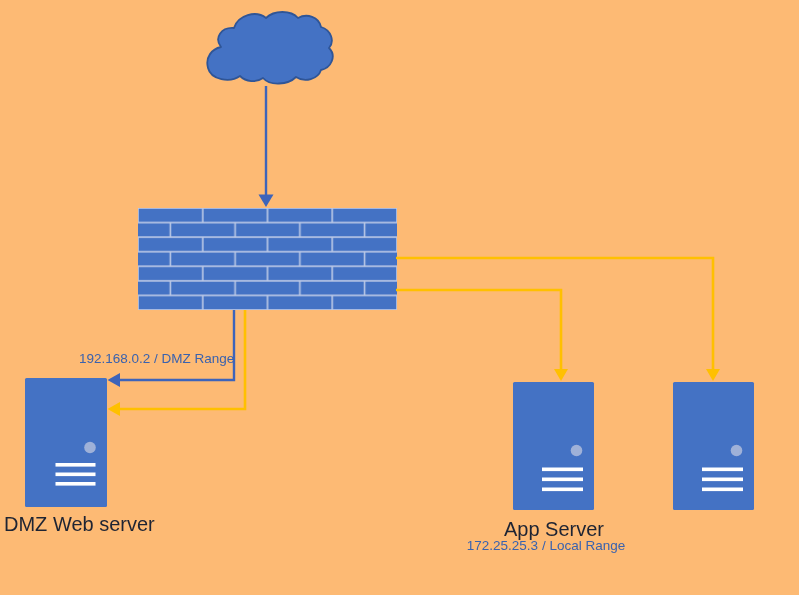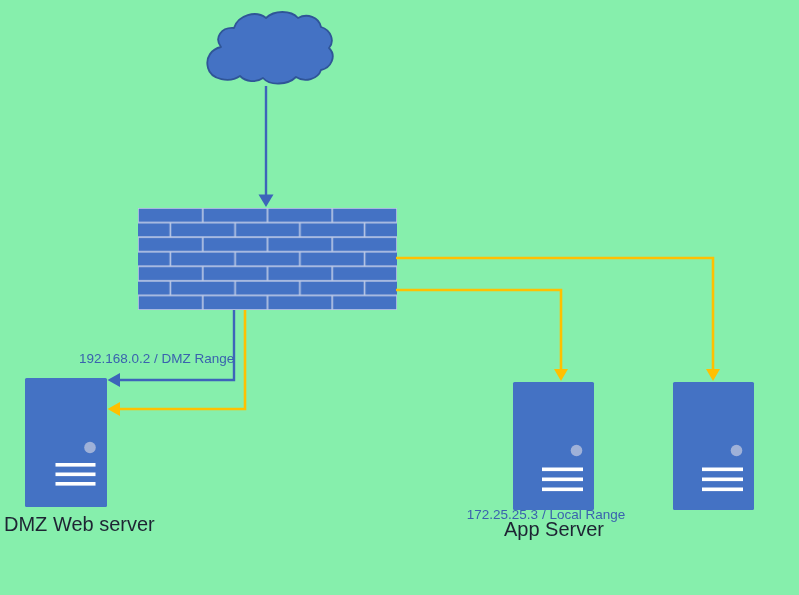--- a/index.html
+++ b/index.html
@@ -1,20 +1,20 @@
 <!DOCTYPE html>
 <html><head>
 <meta charset="utf-8">
 <style>
   html, body { margin: 0; padding: 0; background: #ffffff; }
   #canvas {
     position: relative;
     width: 799px;
     height: 595px;
-    background: #86efac;
+    background: #fdba74;
     overflow: hidden;
     font-family: "Liberation Sans", sans-serif;
   }
   #diagram-svg { position: absolute; left: 0; top: 0; }
   .lbl {
     position: absolute;
     white-space: nowrap;
     line-height: 1.15;
   }
   .lbl-dark  { color: #1e2433; font-size: 20px; }
@@ -110,17 +110,17 @@
     </g>
   </svg>
 
   <div class="lbl lbl-blue" style="left:79px; top:351px;">192.168.0.2 / DMZ Range</div>
 
 
   <div class="lbl lbl-dark" style="left:4px; top:513px;">DMZ Web server</div>
 
   <div class="lbl lbl-dark center" style="left:474px; top:518px; width:160px;">App Server</div>
 
-  <div class="lbl lbl-blue center" style="left:466px; top:507px; width:160px;">172.25.25.3 / Local Range</div>
+  <div class="lbl lbl-blue center" style="left:466px; top:538px; width:160px;">172.25.25.3 / Local Range</div>
 
 
 
 </div>
 
 </body></html>

